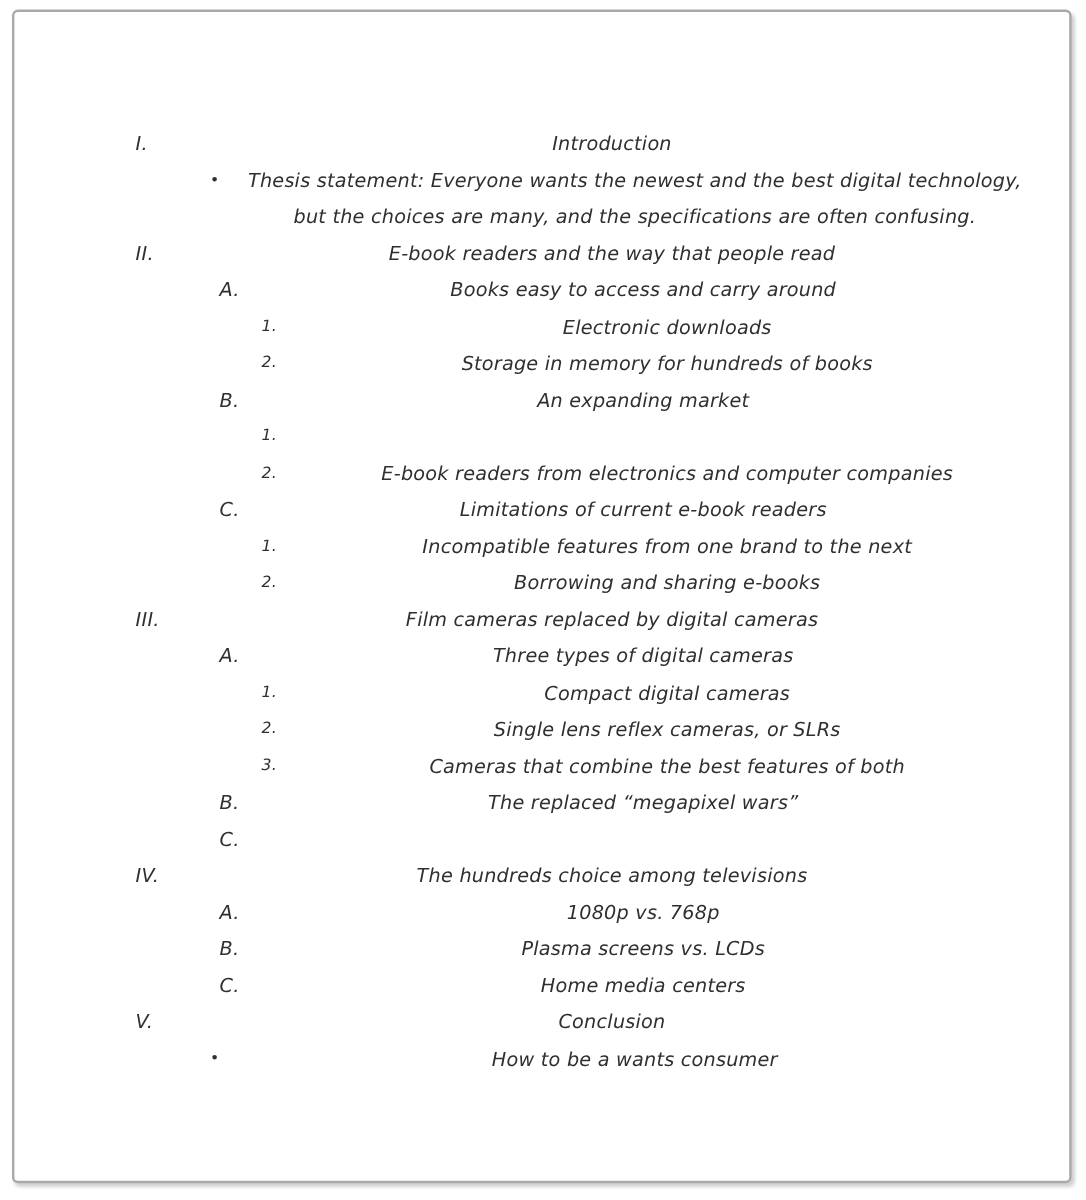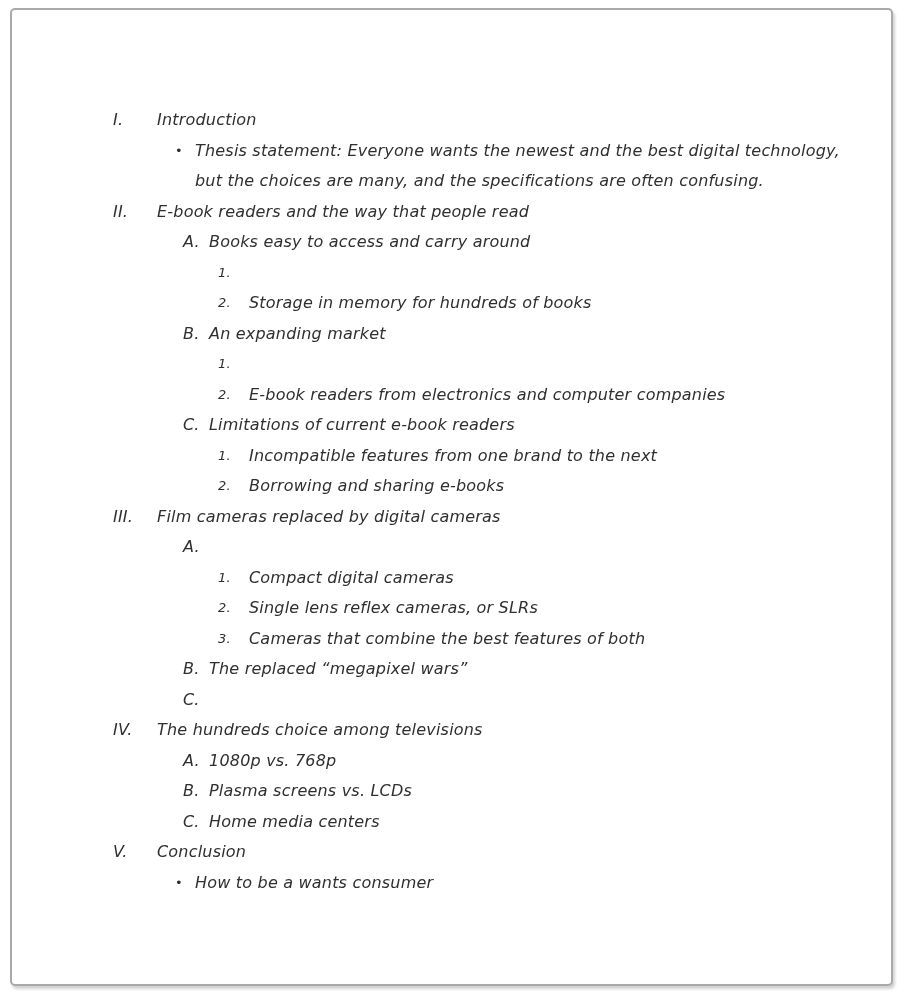--- a/index.html
+++ b/index.html
@@ -40,20 +40,21 @@
     display: flex;
     align-items: flex-start;
   }
   .marker {
     flex: 0 0 auto;
     white-space: nowrap;
   }
   .text {
     flex: 1 1 auto;
     padding-right: 28px;
+    text-align: center;
   }
   
   .l1 .marker { margin-left: 101px; width: 44px; }
   .lb .marker { margin-left: 163px; width: 20px; font-size: 13px; }
   .l2 .marker { margin-left: 171px; width: 26px; }
   .l3 .marker { margin-left: 206px; width: 31px; font-size: 13px; }
 </style>
 </head>
 <body>
 
@@ -70,20 +71,21 @@
       <div class="row l1">
         <span class="marker">II.</span>
         <span class="text">E-book readers and the way that people read</span>
       </div>
       <div class="row l2">
         <span class="marker">A.</span>
         <span class="text">Books easy to access and carry around</span>
       </div>
       <div class="row l3">
         <span class="marker">1.</span>
+        <span class="text">Electronic downloads</span>
       </div>
       <div class="row l3">
         <span class="marker">2.</span>
         <span class="text">Storage in memory for hundreds of books</span>
       </div>
       <div class="row l2">
         <span class="marker">B.</span>
         <span class="text">An expanding market</span>
       </div>
       <div class="row l3">
@@ -104,20 +106,21 @@
       <div class="row l3">
         <span class="marker">2.</span>
         <span class="text">Borrowing and sharing e-books</span>
       </div>
       <div class="row l1">
         <span class="marker">III.</span>
         <span class="text">Film cameras replaced by digital cameras</span>
       </div>
       <div class="row l2">
         <span class="marker">A.</span>
+        <span class="text">Three types of digital cameras</span>
       </div>
       <div class="row l3">
         <span class="marker">1.</span>
         <span class="text">Compact digital cameras</span>
       </div>
       <div class="row l3">
         <span class="marker">2.</span>
         <span class="text">Single lens reflex cameras, or SLRs</span>
       </div>
       <div class="row l3">

